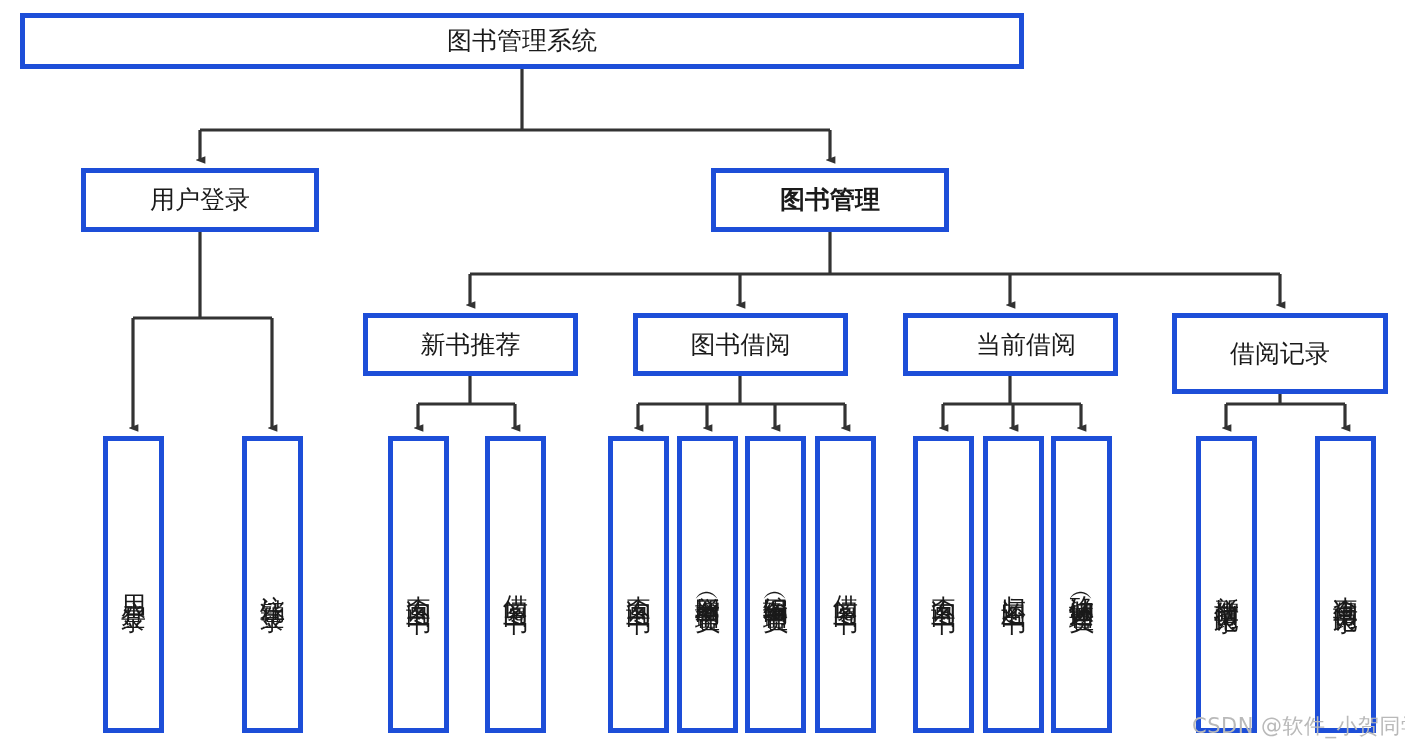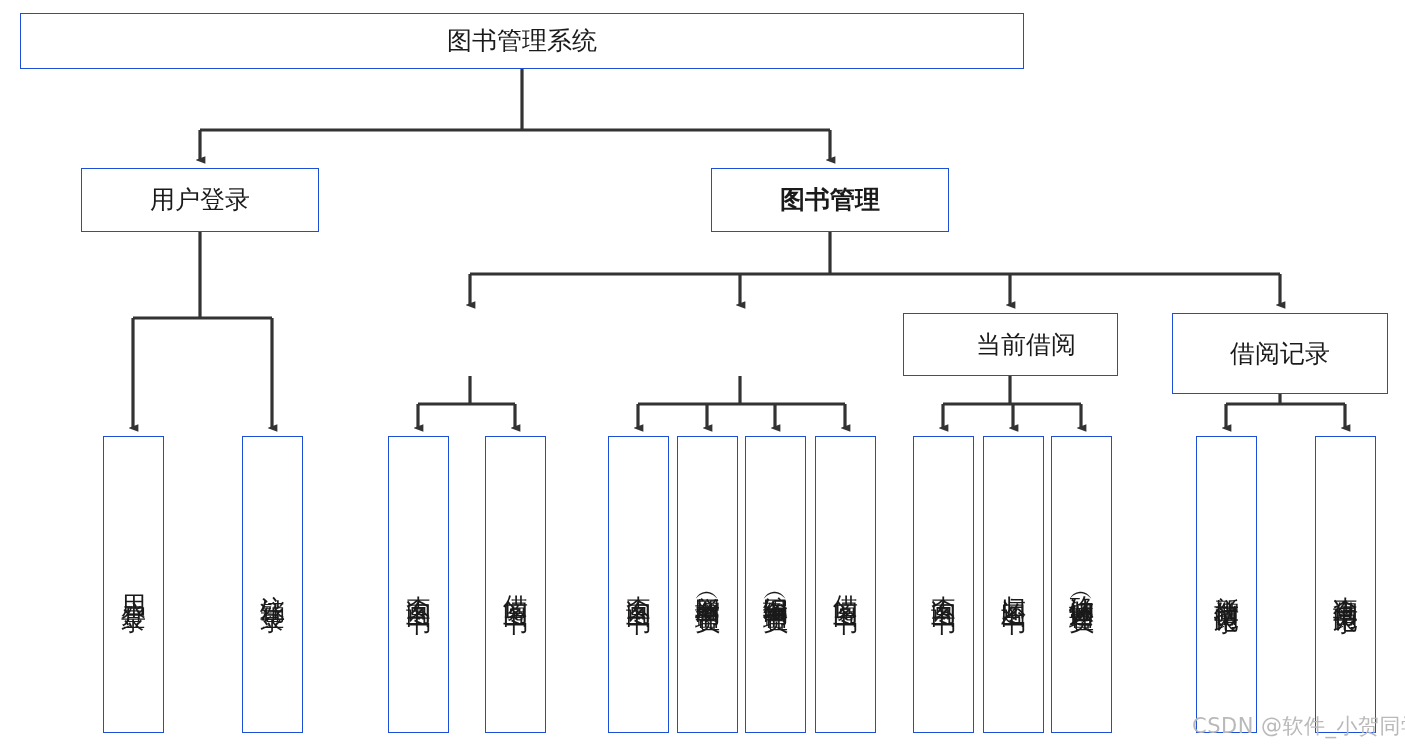--- a/index.html
+++ b/index.html
@@ -22,21 +22,21 @@
     position: absolute;
     left: 0;
     top: 0;
     width: 1405px;
     height: 747px;
   }
   .node {
     position: absolute;
     box-sizing: border-box;
     background: #ffffff;
-    border: 1px solid #1d4ed8;
+    border: 5px solid #1d4ed8;
     display: flex;
     align-items: center;
     justify-content: center;
     color: #1a1a1a;
     z-index: 2;
   }
   .node-label {
     color: #1a1a1a;
     line-height: 1.12;
     text-align: center;
@@ -129,21 +129,27 @@
   </div>
 
   <div class="node h-node" style="left:81px; top:168px; width:238px; height:64px;">
     <span class="node-label">用户登录</span>
   </div>
 
   <div class="node h-node" style="left:711px; top:168px; width:238px; height:64px;font-weight:bold;">
     <span class="node-label">图书管理</span>
   </div>
 
-
+  <div class="node h-node" style="left:363px; top:313px; width:215px; height:63px;">
+    <span class="node-label">新书推荐</span>
+  </div>
+
+  <div class="node h-node" style="left:633px; top:313px; width:215px; height:63px;">
+    <span class="node-label">图书借阅</span>
+  </div>
 
   <div class="node h-node" style="left:903px; top:313px; width:215px; height:63px;padding-left:31px;">
     <span class="node-label">当前借阅</span>
   </div>
 
   <div class="node h-node" style="left:1172px; top:313px; width:216px; height:81px;">
     <span class="node-label">借阅记录</span>
   </div>
 
   <div class="node v-node" style="left:103px; top:436px; width:61px; height:297px;">

